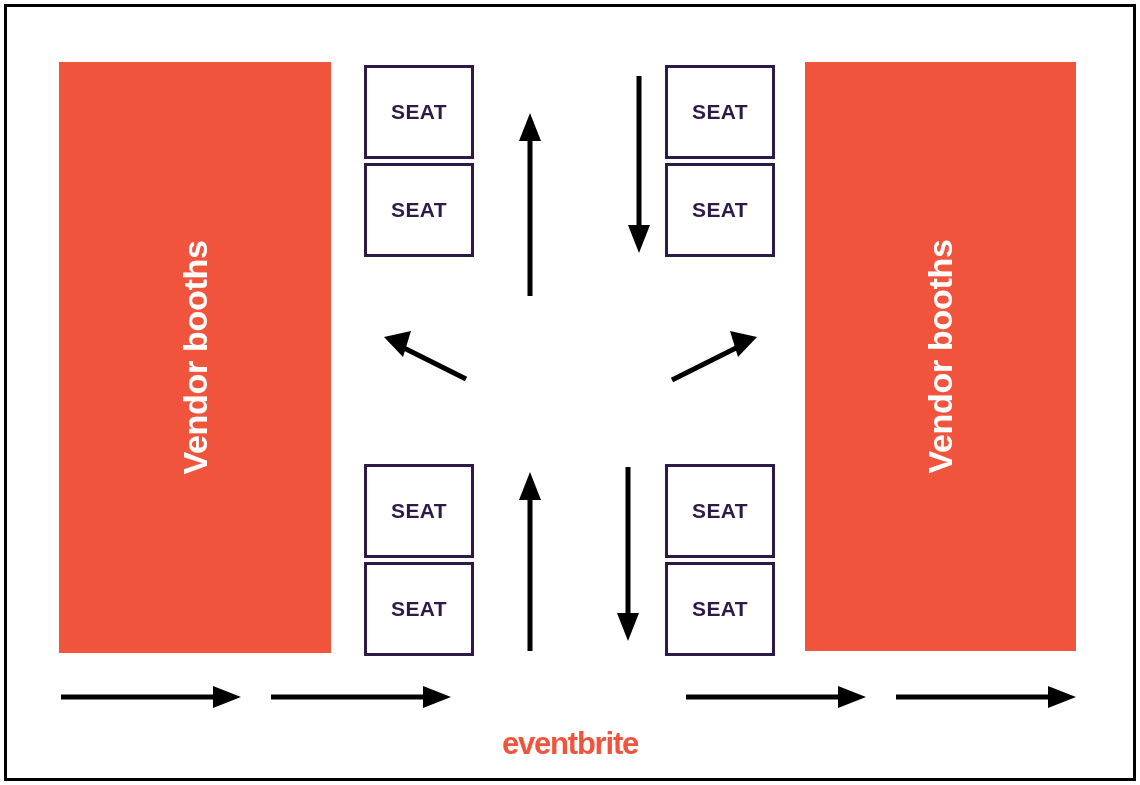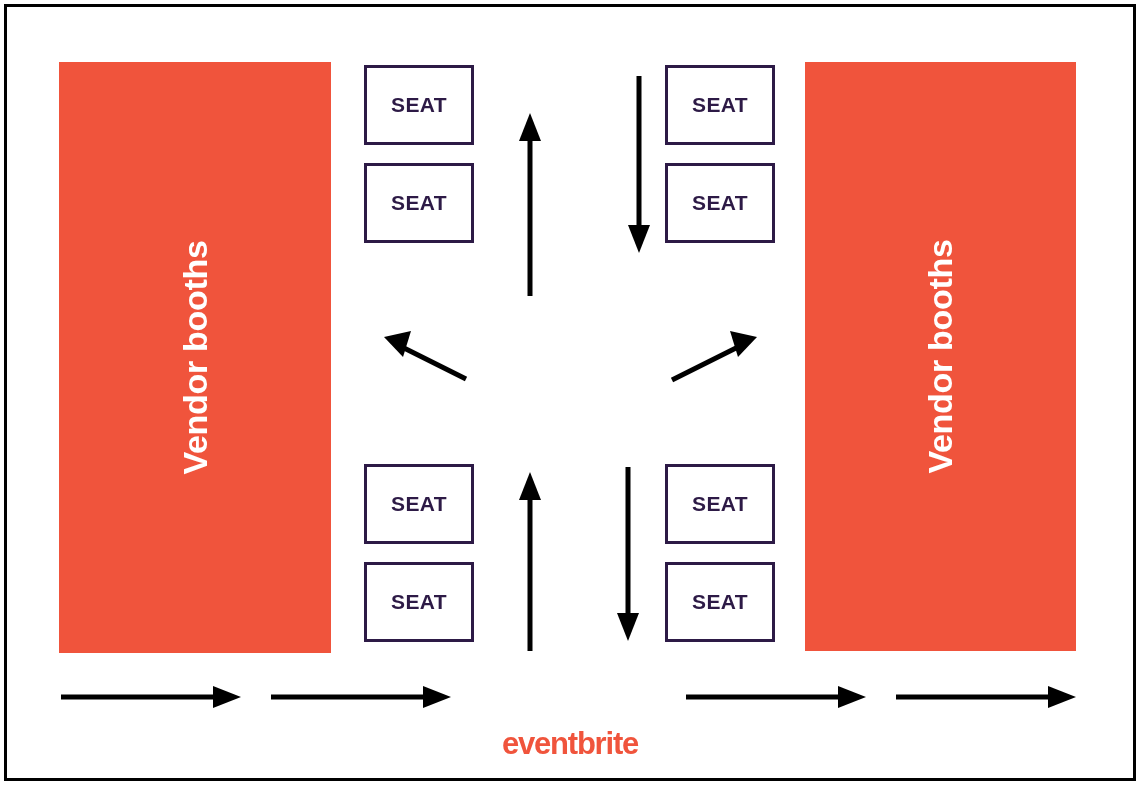--- a/index.html
+++ b/index.html
@@ -51,21 +51,21 @@
     transform: rotate(-90deg);
     transform-origin: center center;
   }
   #booth-left  { left: 59px;  top: 62px; width: 272px; height: 591px; }
   #booth-right { left: 805px; top: 62px; width: 271px; height: 589px; }
 
   
   .seat {
     position: absolute;
     width: 110px;
-    height: 80px;
+    height: 94px;
     border: 3px solid #2d1a46;
     background: #ffffff;
     box-sizing: border-box;
     display: flex;
     align-items: center;
     justify-content: center;
   }
   .seat-label {
     color: #2d1a46;
     font-weight: bold;

